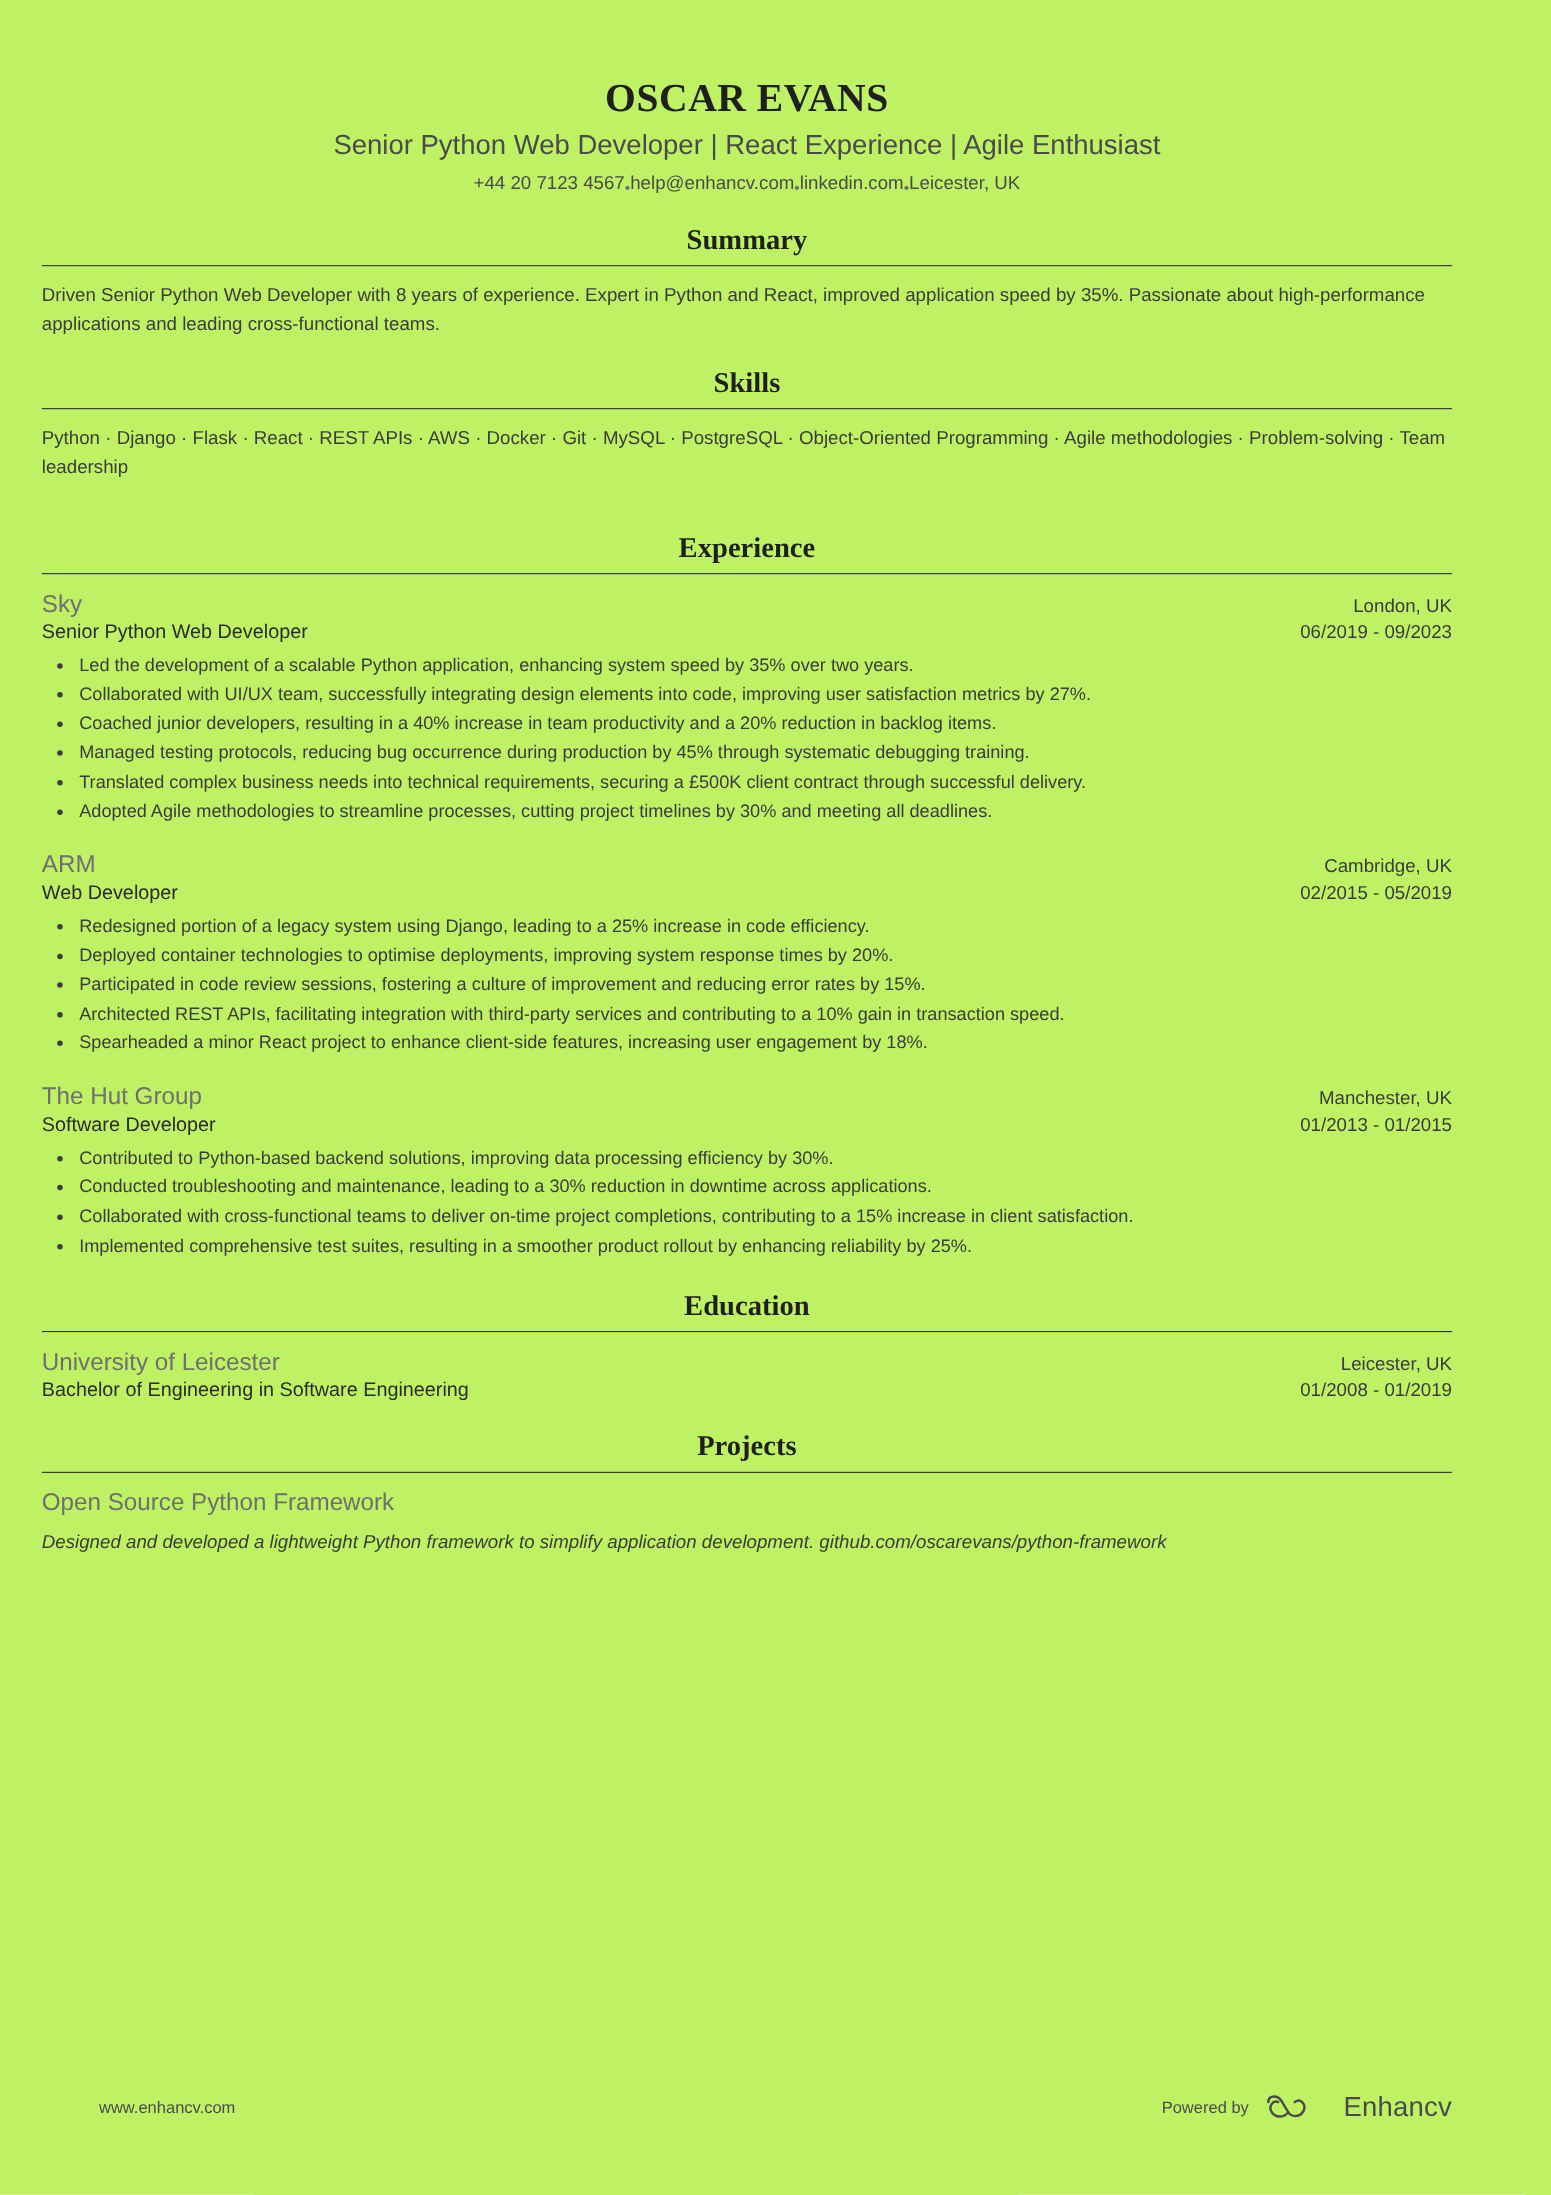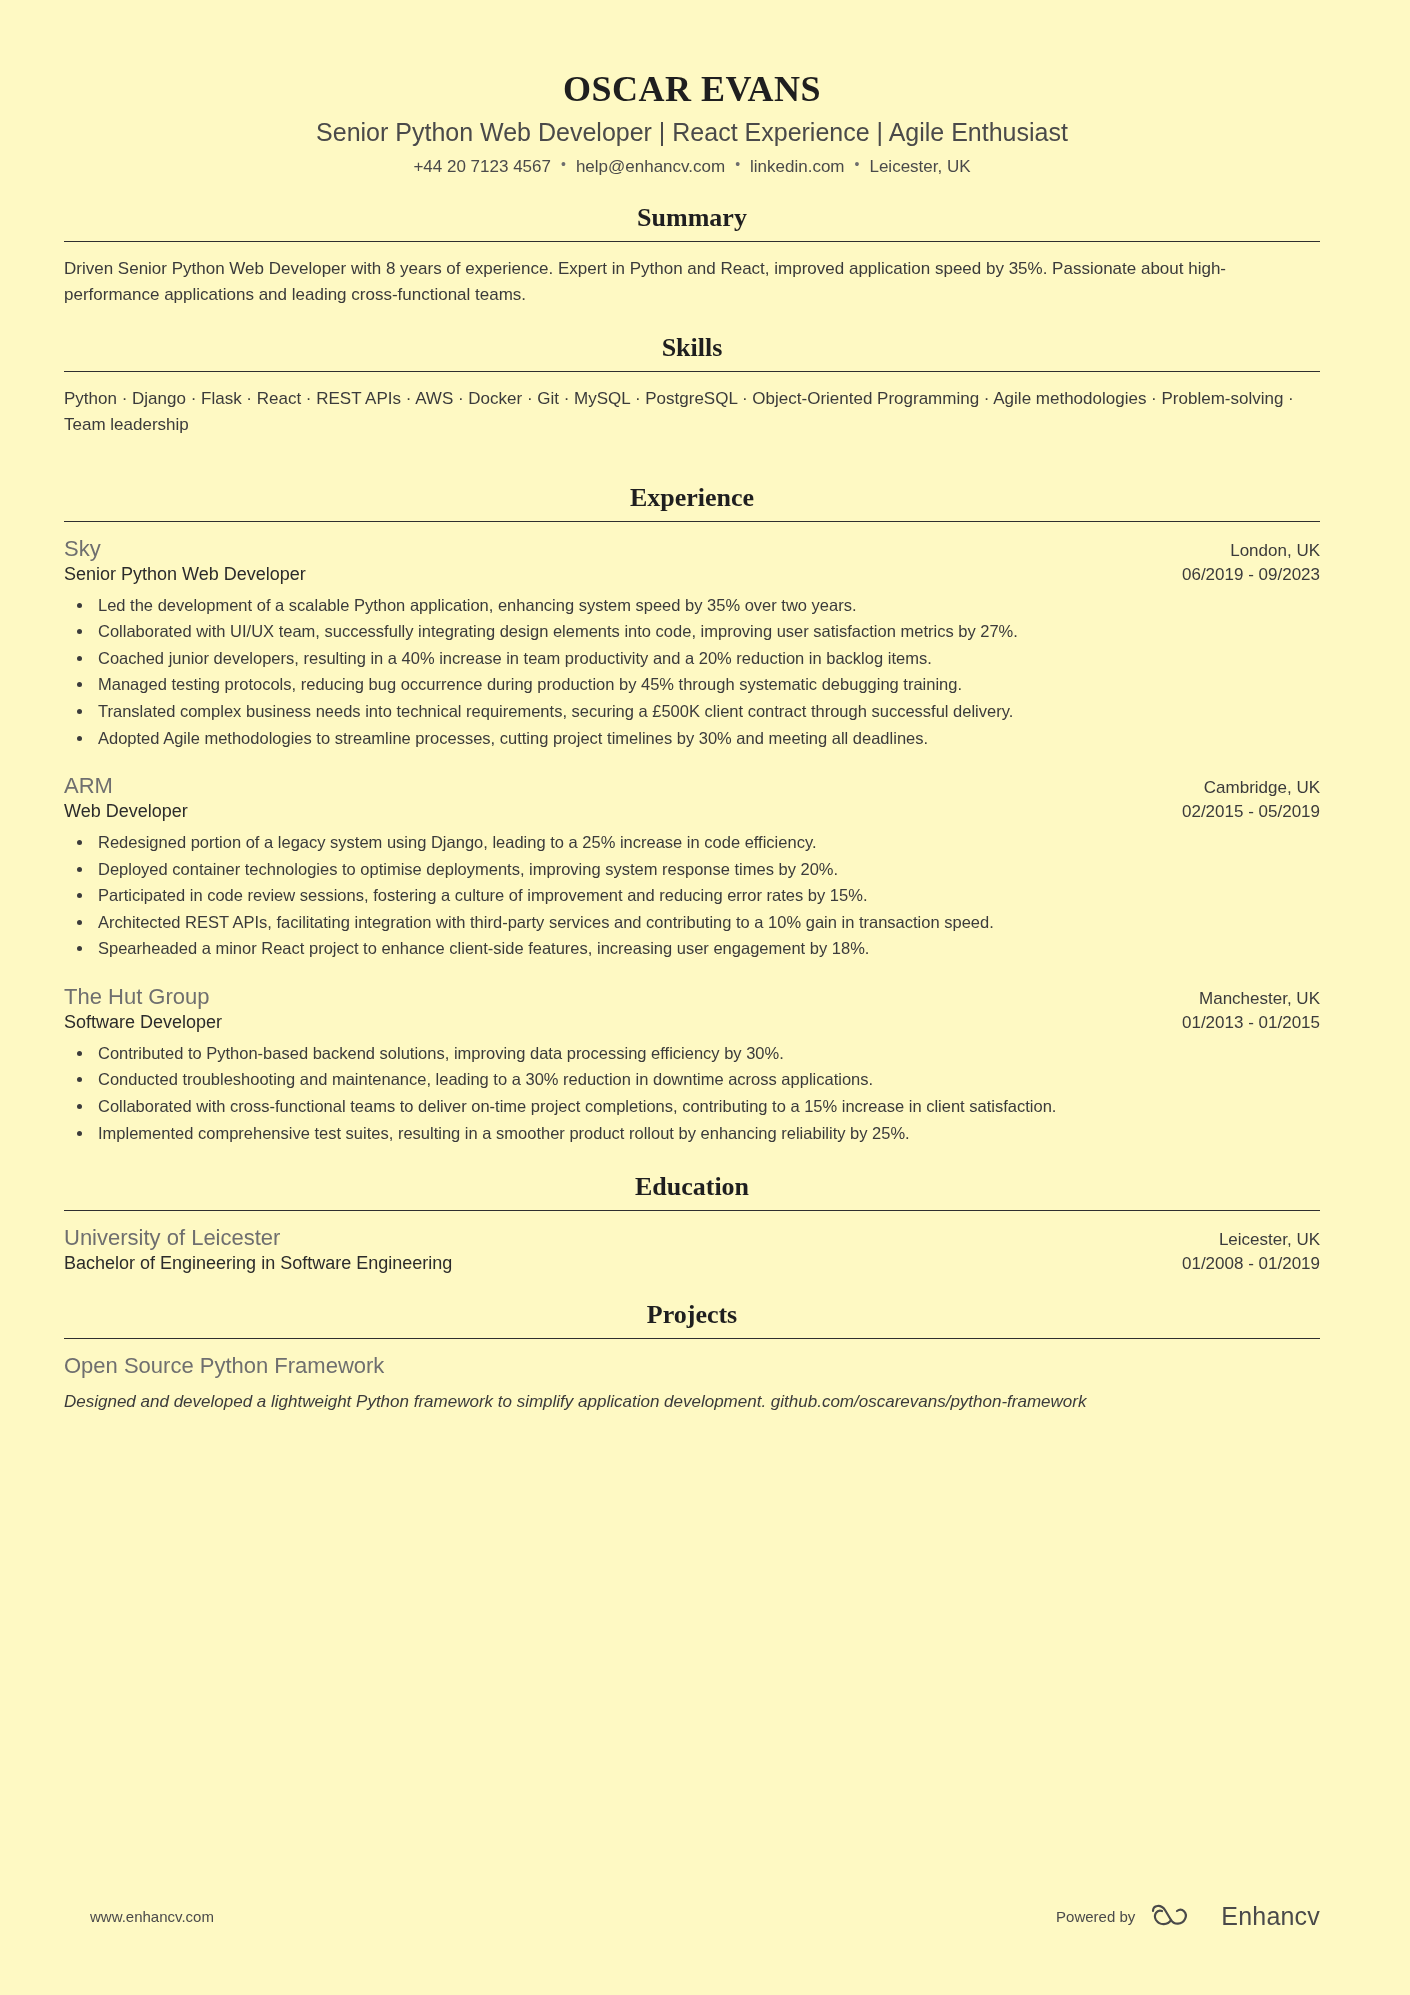--- a/index.html
+++ b/index.html
@@ -11,22 +11,22 @@
     background: #ffffff;
     font-family: "Liberation Sans", sans-serif;
     color: #333333;
     -webkit-font-smoothing: antialiased;
   }
   .page {
     position: relative;
     width: 1410px;
     min-height: 1995px;
     box-sizing: border-box;
-    padding: 60px 90px 0 64px;
-    background: #fef9c3;
+    padding: 60px 90px 0 38px;
+    background: #bef264;
   }
 
   
   .header {
     text-align: center;
     margin-top: 8px;
   }
   .name {
     font-family: "Liberation Serif", serif;
     font-weight: bold;
@@ -39,22 +39,21 @@
     font-size: 25px;
     color: #4a4a4a;
     font-weight: 400;
     margin: 0 0 10px 0;
   }
   .contact-line {
     font-size: 17px;
     color: #4a4a4a;
     display: flex;
     justify-content: center;
-    align-items: flex-start;
-    gap: 10px;
+    align-items: flex-end;
     flex-wrap: wrap;
   }
   .contact-sep {
     color: #6e6e6e;
     font-size: 14px;
     line-height: 1;
   }
 
   
   .section {

